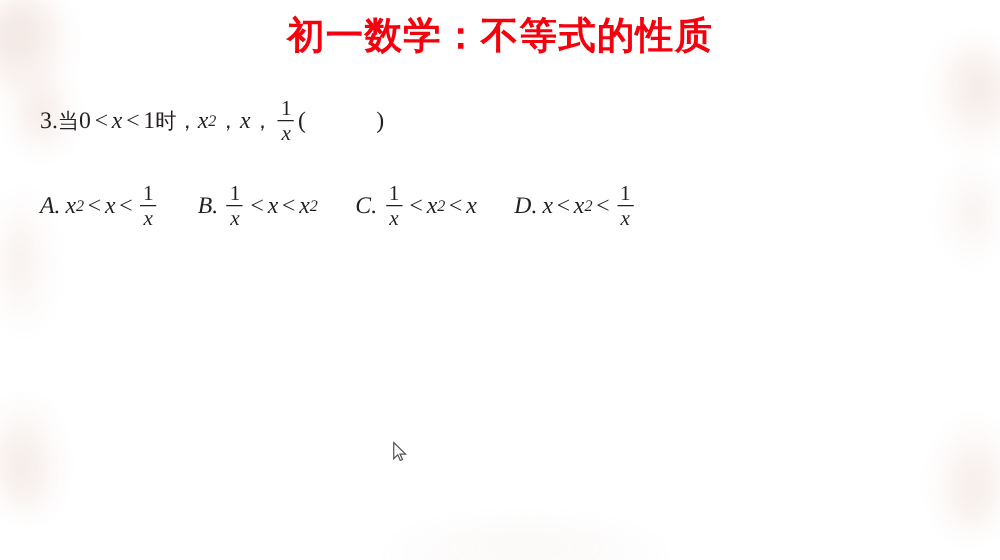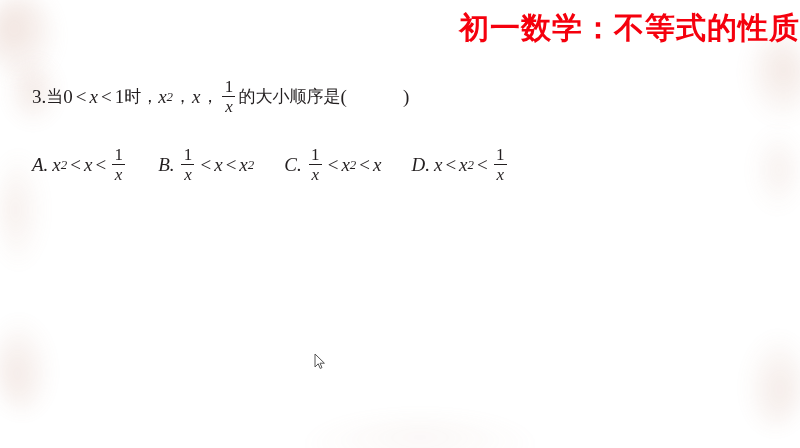--- a/index.html
+++ b/index.html
@@ -67,21 +67,21 @@
     width: 240px; height: 60px;
     background: radial-gradient(ellipse at 50% 30%, rgba(205,165,150,0.18), rgba(255,255,255,0) 76%);
   }
 
   
   .title {
     position: absolute;
     top: 8px;
     left: 0;
     width: 100%;
-    text-align: right;
+    text-align: center;
     color: #f5000d;
     font-family: "DejaVu Sans", sans-serif;
     font-weight: bold;
     font-size: 30px;
     letter-spacing: 1px;
     white-space: nowrap;
   }
 
   
   .question {
@@ -198,21 +198,20 @@
   <span class="mi">x</span>
     <span class="sup">2</span>
   <span class="comma-cn">，</span>
   <span class="mi">x</span>
   <span class="comma-cn">，</span>
   <span class="frac">
     <span class="num">1</span>
     <span class="bar"></span>
     <span class="den">x</span>
   </span>
-  <span class="txt-cn">的大小顺序是</span>
   <span>(</span>
   <span class="paren-space">&nbsp;&nbsp;&nbsp;</span>
   <span>)</span>
 </div>
 
 <div class="options">
 
   <div class="opt">
     <span class="opt-label">A.</span>
     <span class="mi">x</span>

